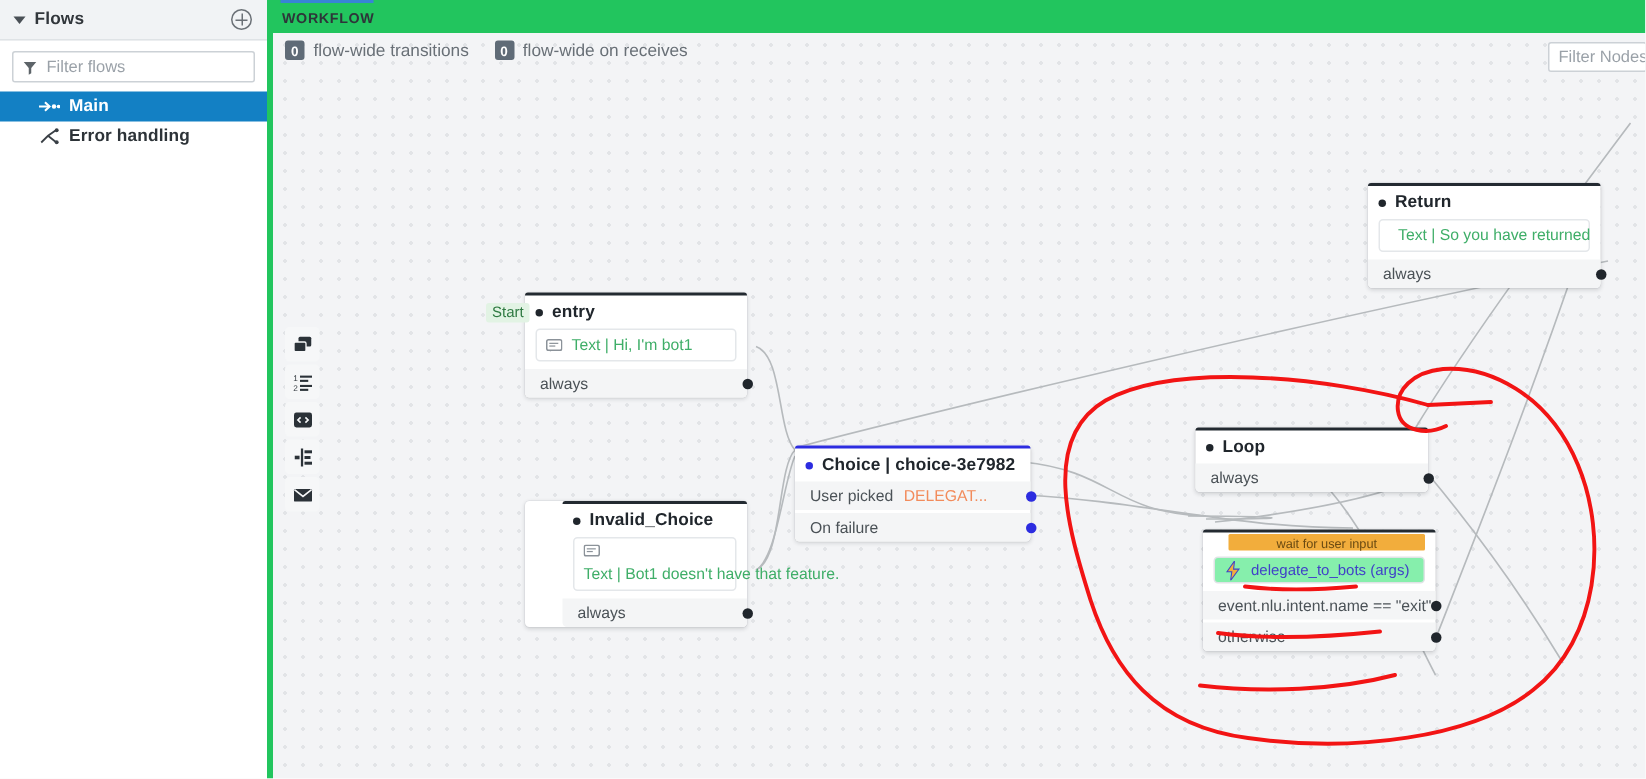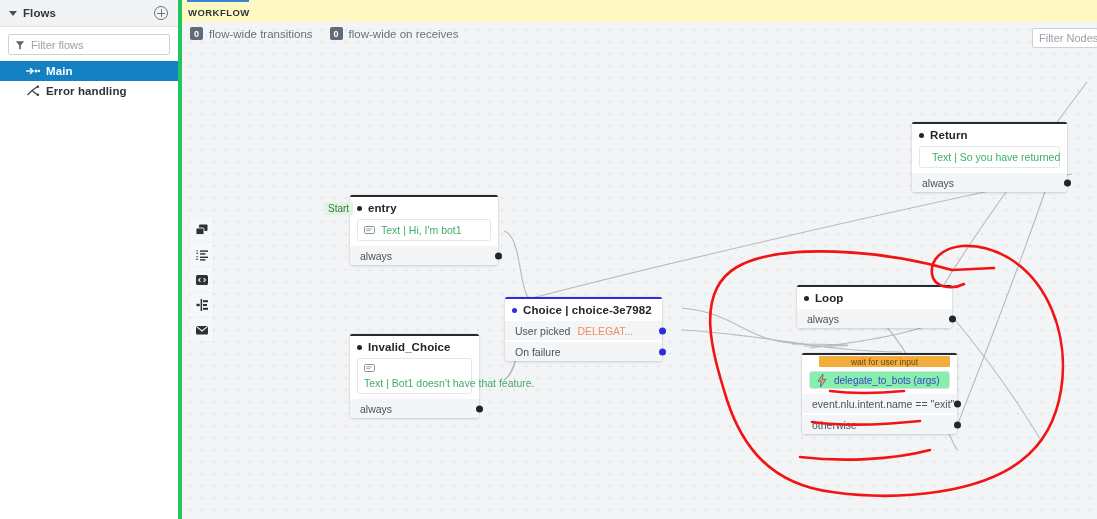--- a/index.html
+++ b/index.html
@@ -99,21 +99,21 @@
   
   #main {
     position: relative;
     flex: 1 1 auto;
     height: 519px;
     background: #f3f4f6;
     overflow: hidden;
   }
   #topbar {
     position: absolute; top: 0; left: 0; right: 0; height: 22px;
-    background: #fef9c3;
+    background: #22c55e;
     z-index: 20;
   }
   .tab-underline {
     position: absolute; left: 5px; top: 0;
     width: 62px; height: 2px; background: #3884d6;
   }
   .workflow-label {
     position: absolute; left: 6px; top: 7px;
     font-size: 9.5px; font-weight: bold; color: #2e3439;
     letter-spacing: 0.45px;
@@ -435,41 +435,41 @@
             <span class="content-text">Text | Hi, I'm bot1</span>
           </div>
         </div>
         <div class="trans-row">
           <span>always</span>
           <span class="port"></span>
         </div>
       </div>
       <div class="start-badge" style="left:142px; top:180px; z-index:11;">Start</div>
 
-      <div class="node" style="left:168px; top:312px; width:129px;">
+      <div class="node" style="left:168px; top:312px; width:148px;padding-left:25px;">
         <div class="node-topbar"></div>
         <div class="node-title">
           <span class="node-dot"></span>
           <span>Invalid_Choice</span>
         </div>
         <div class="content-card">
           <svg width="11" height="9" viewBox="0 0 11 9">
             <rect x="0.5" y="0.5" width="10" height="7" rx="1.2" fill="none" stroke="#8b9299" stroke-width="1"></rect>
             <rect x="2.2" y="2.5" width="6" height="0.8" fill="#8b9299"></rect>
             <rect x="2.2" y="4.3" width="4" height="0.8" fill="#8b9299"></rect>
           </svg>
           <span class="content-text block">Text | Bot1 doesn't have that feature.</span>
         </div>
         <div class="trans-row">
           <span>always</span>
           <span class="port"></span>
         </div>
       </div>
 
-      <div class="node selected" style="left:323px; top:275px; width:157px;">
+      <div class="node selected" style="left:348px; top:275px; width:157px;">
         <div class="node-topbar"></div>
         <div class="node-title">
           <span class="node-dot"></span>
           <span>Choice | choice-3e7982</span>
         </div>
         <div class="trans-row">
           <span>User picked</span>
           <span class="highlight-val">DELEGAT...</span>
           <span class="port"></span>
         </div>

